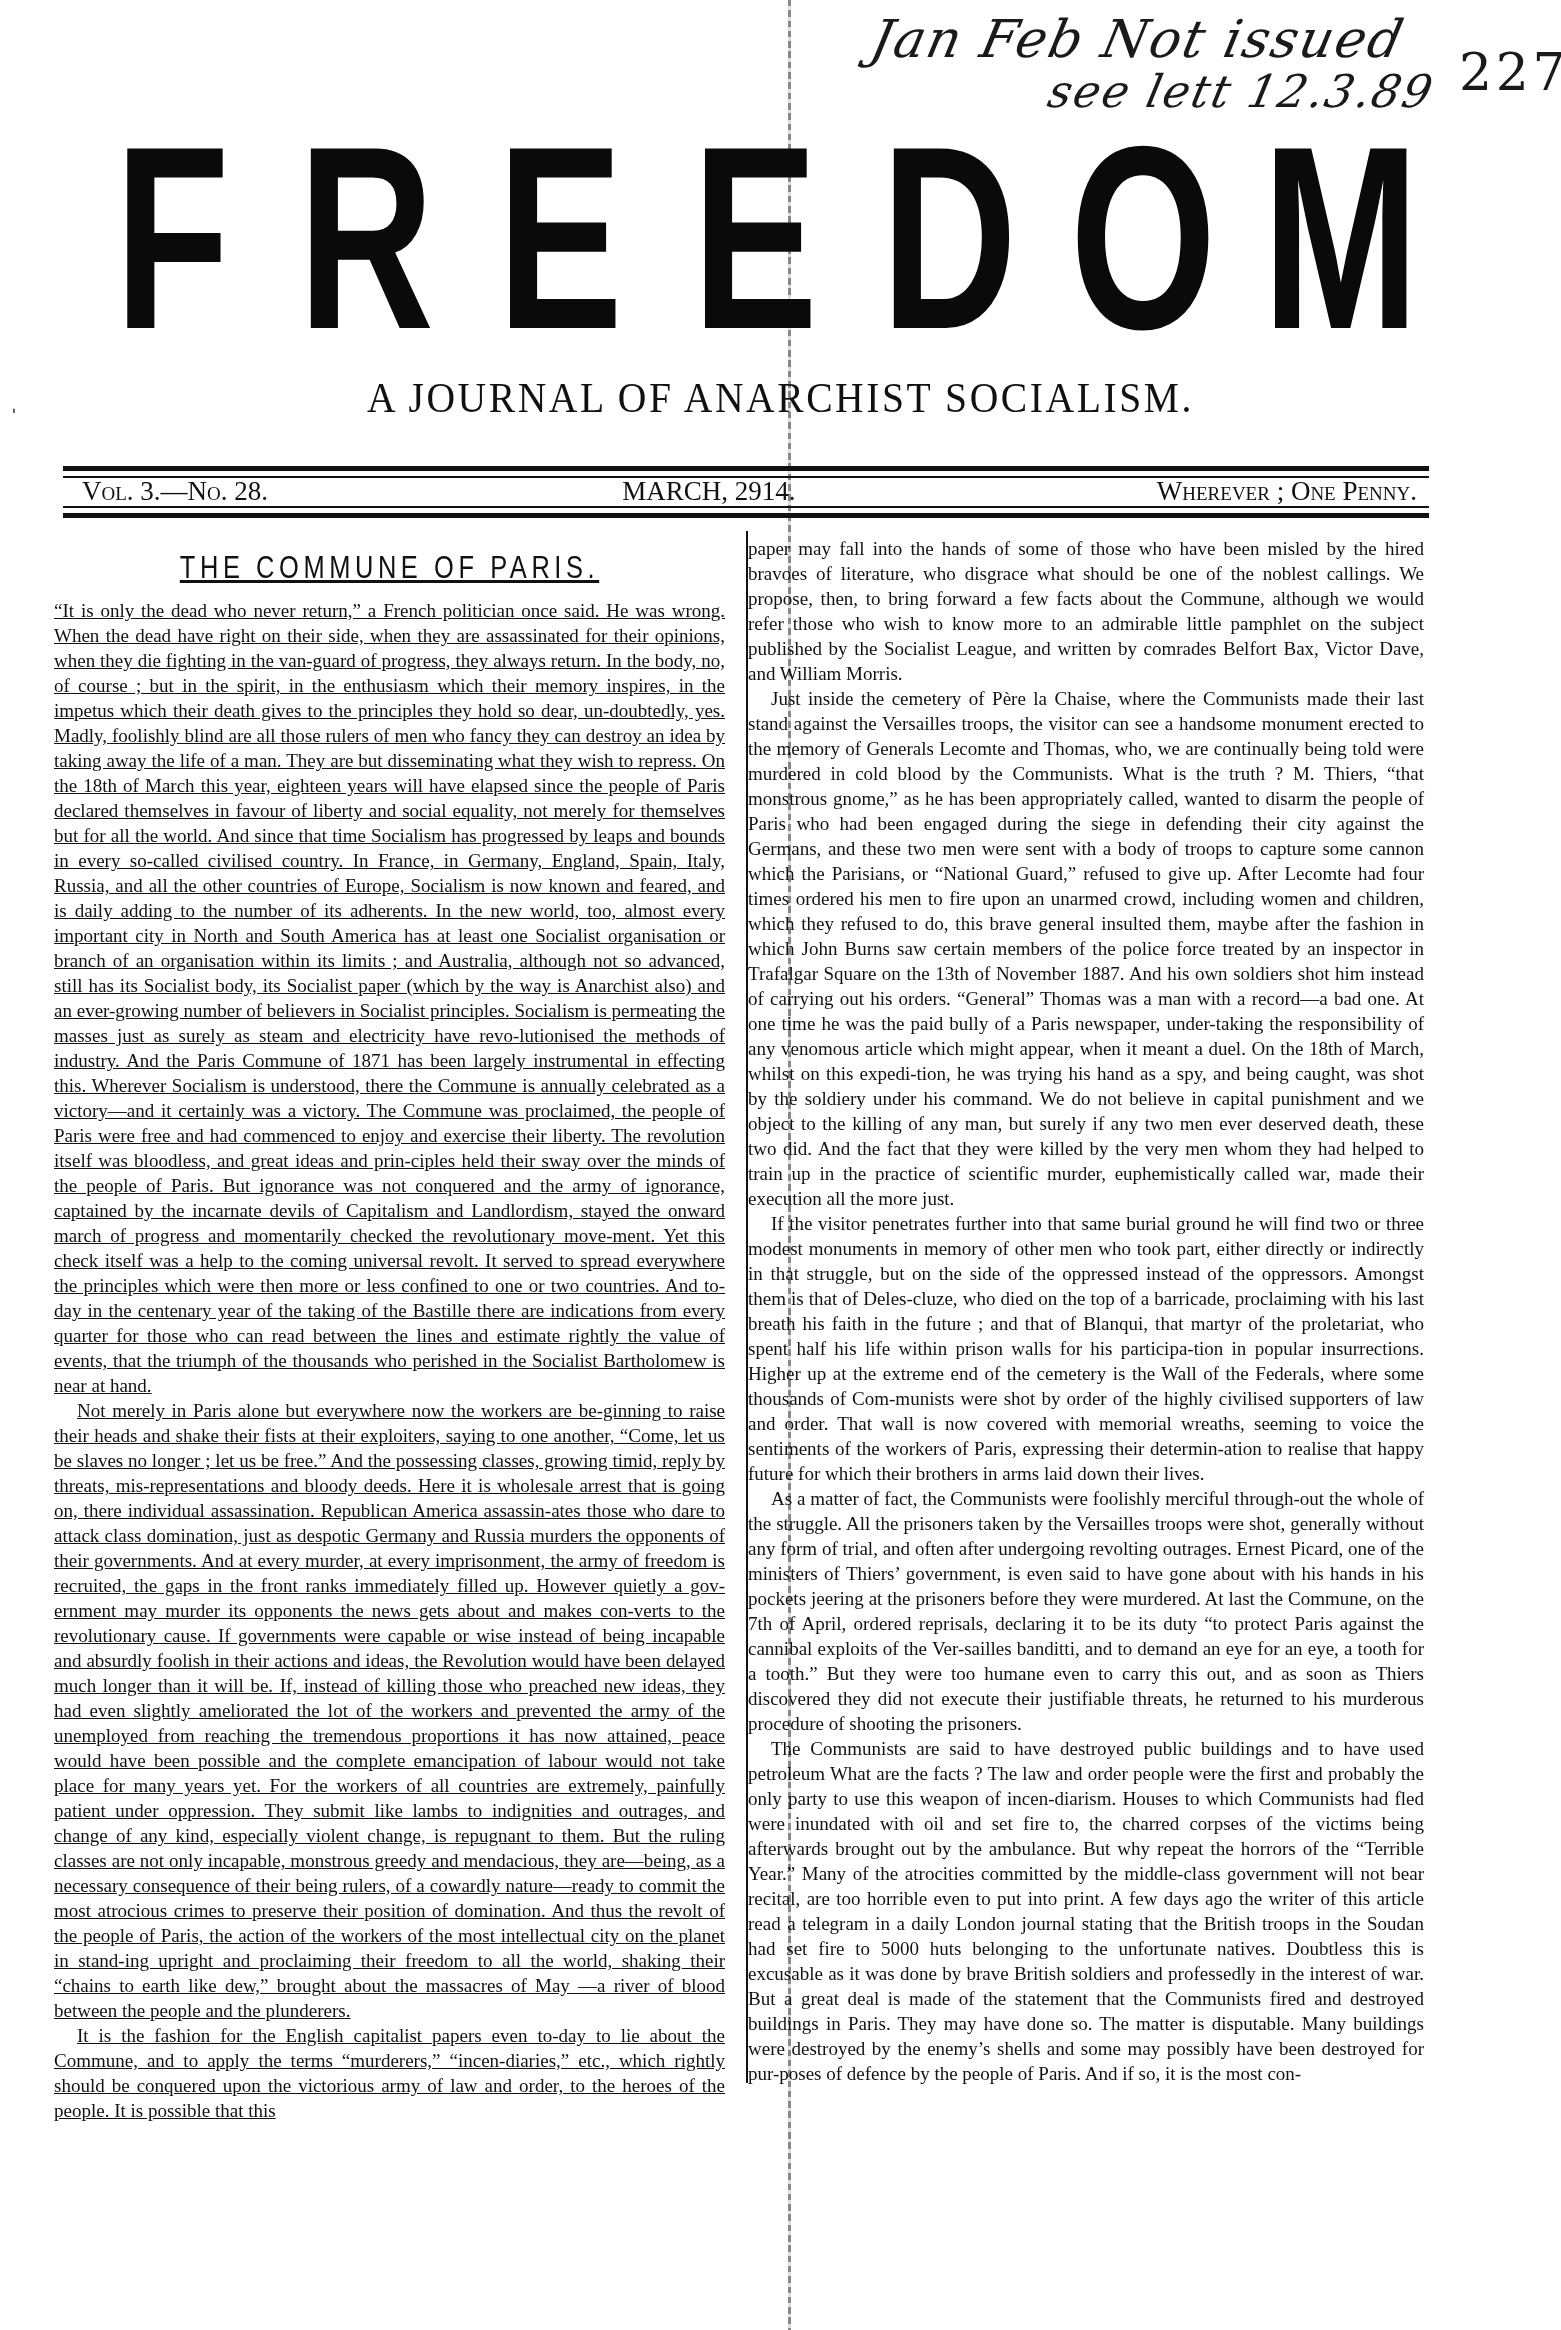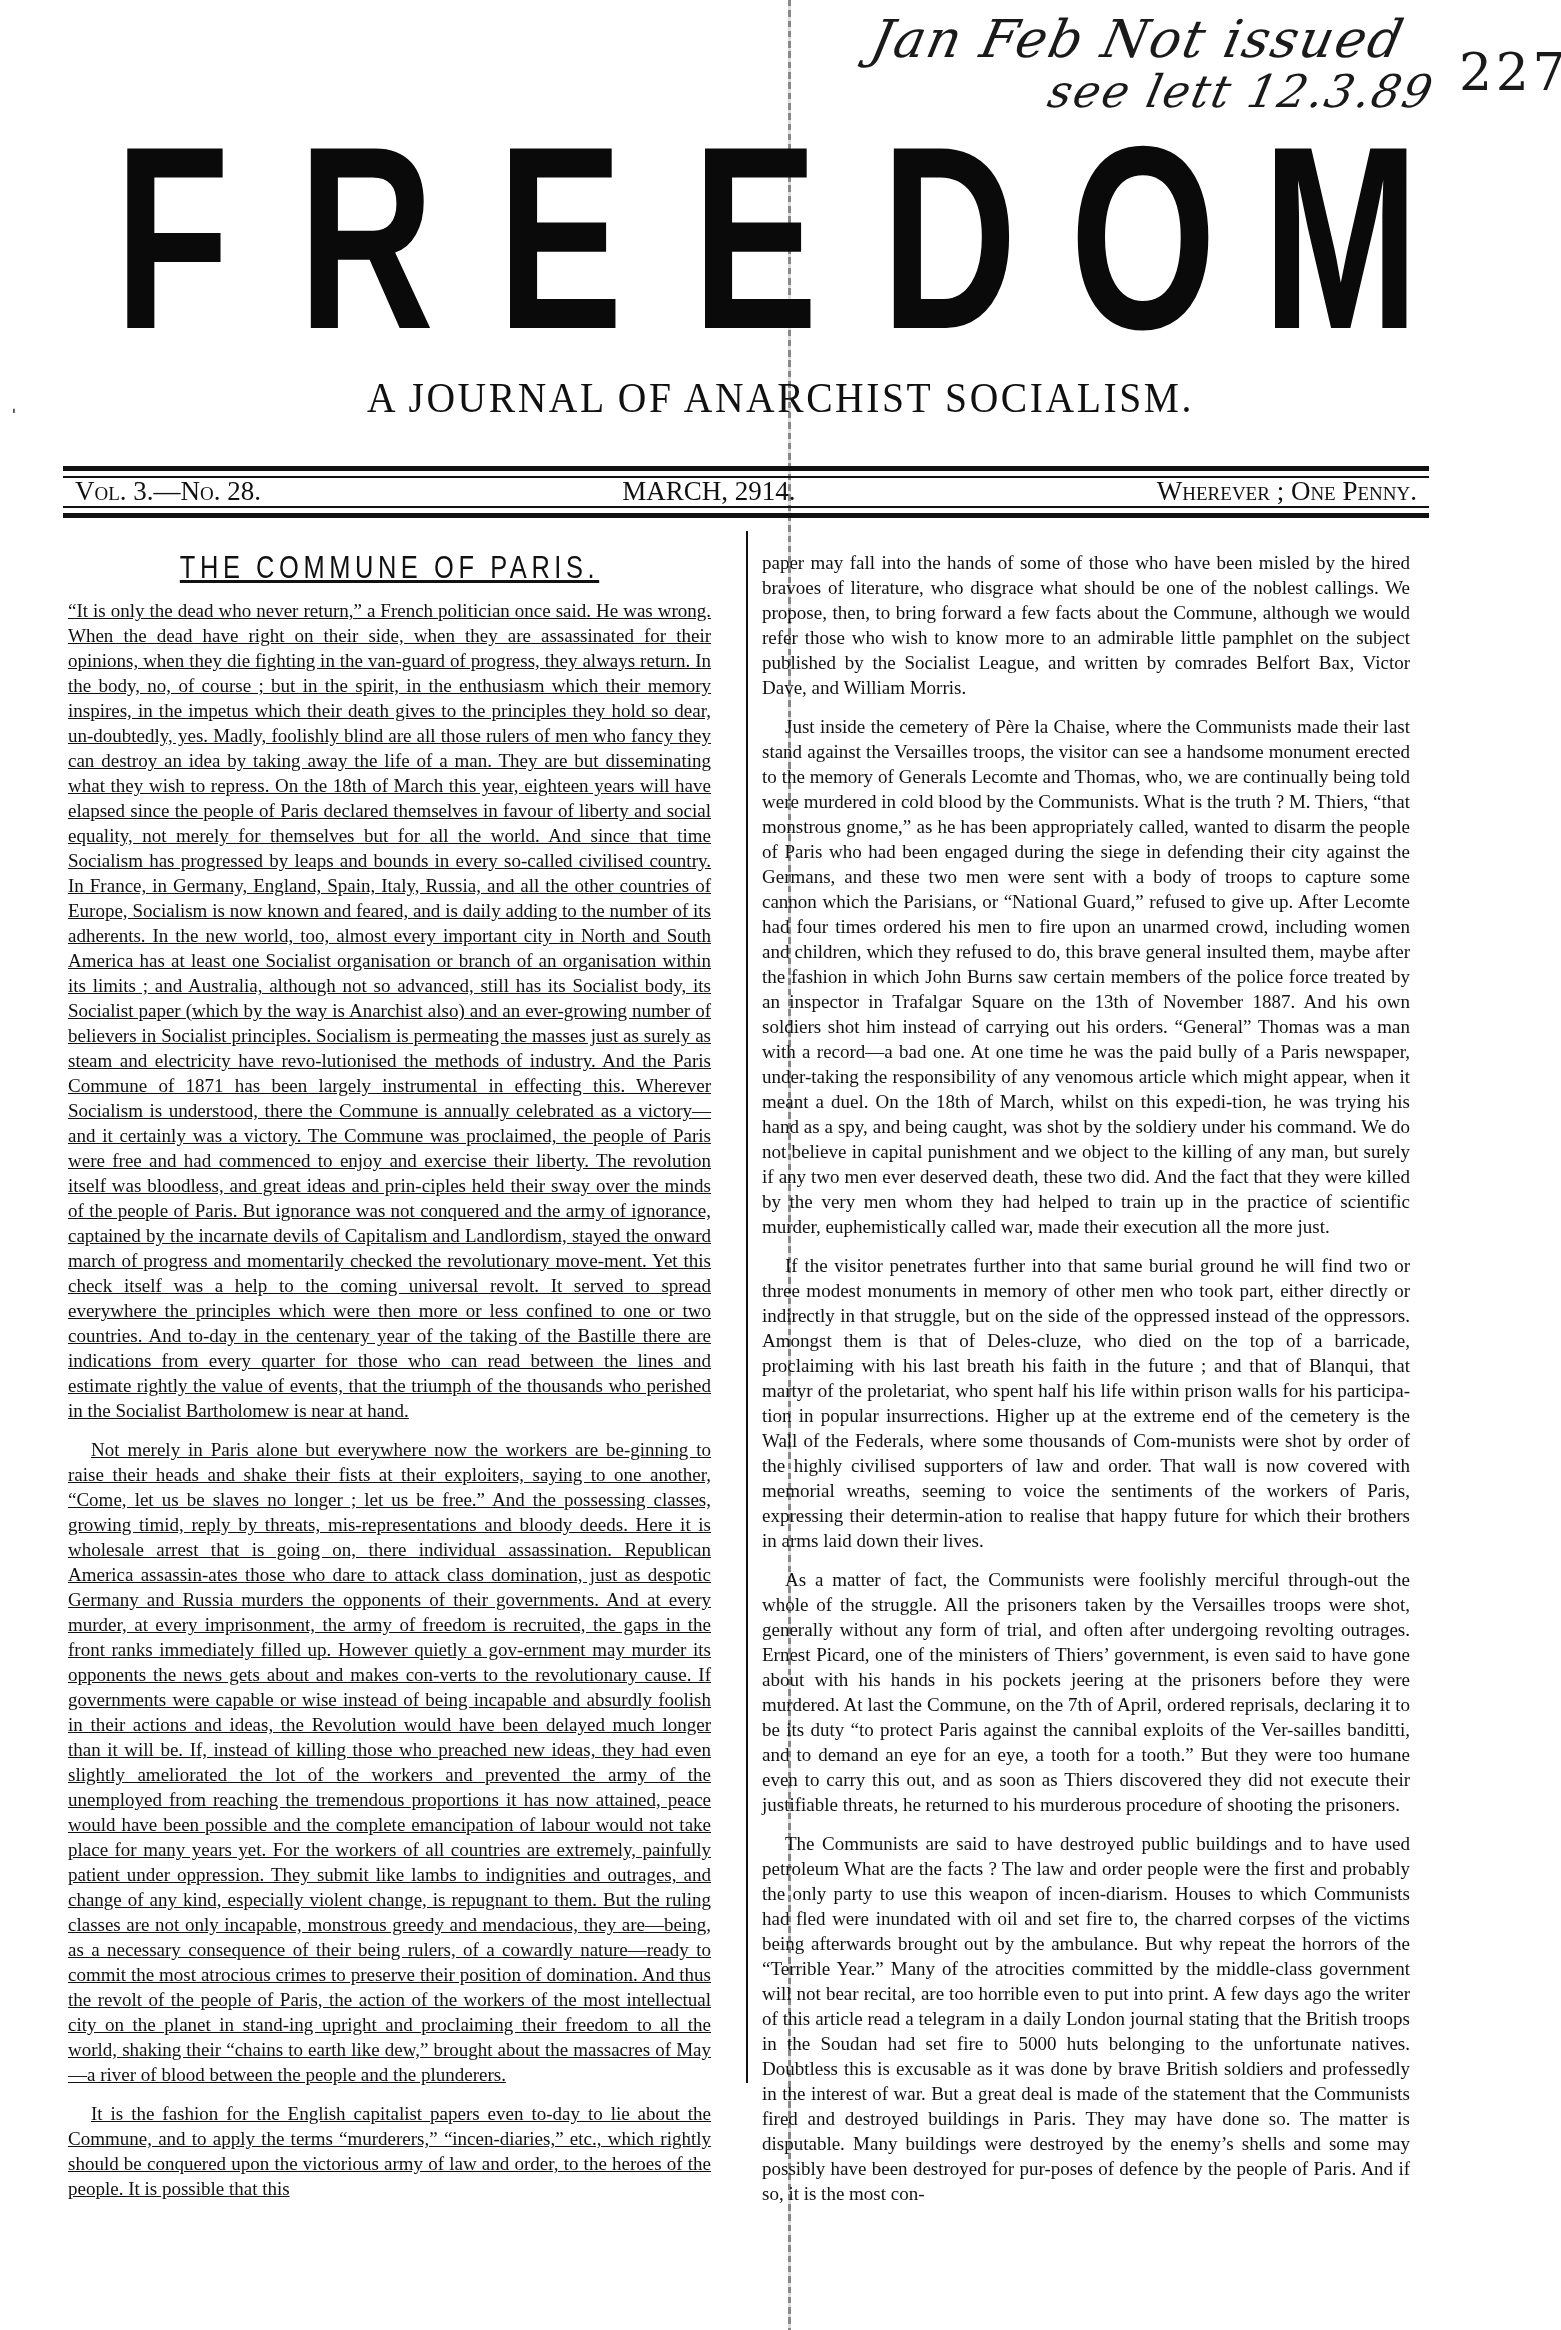--- a/index.html
+++ b/index.html
@@ -34,33 +34,33 @@
     transform: scaleX(0.92);
   }
   .rule-double { position: absolute; left: 63px; width: 1366px; }
   .rule-top { top: 466px; height: 12px; border-top: 5.6px solid #111; border-bottom: 2.3px solid #111; box-sizing: border-box; }
   .rule-bottom { top: 506px; height: 12px; border-top: 2.3px solid #111; border-bottom: 5.6px solid #111; box-sizing: border-box; }
   .issue-bar {
     position: absolute; left: 75px; top: 474px; width: 1342px; height: 34px;
     display: flex; justify-content: space-between; align-items: center;
     font-size: 27px; transform-origin: left;
   }
-  .issue-bar .sc { font-variant: small-caps; }
+  .issue-bar .sc { font-variant: small-caps; margin-left: 7px; }
   .column-divider { position: absolute; left: 746px; top: 531px; width: 1.9px; height: 1552px; background: #111; }
   .column {
     position: absolute; top: 536px; width: 671px;
     font-size: 19px; line-height: 25px; text-align: justify; hyphens: manual;
   }
   .col-left { left: 54px; text-decoration: underline; }
   .col-right { left: 748px; width: 676px; }
   .article-title {
     text-align: center; font-family: "Liberation Sans", sans-serif; font-size: 31px;
     letter-spacing: 5.6px; margin: 18.6px 0 18.6px 0; transform: scaleX(0.82);
   }
-  .para { margin: 14px; text-indent: 23px; }
+  .para { margin: 0; text-indent: 23px; }
   .para.first { text-indent: 0; }
   .para.cont { text-indent: 0; }
   .stray-mark { position: absolute; left: 9.3px; top: 382px; font-size: 28px; color: #333; }
 </style>
 </head>
 <body>
 
 <div class="annotation annot-line1">Jan Feb Not issued</div>
 <div class="annotation annot-line2">see lett 12.3.89</div>
 <div class="annotation annot-number">227</div>

